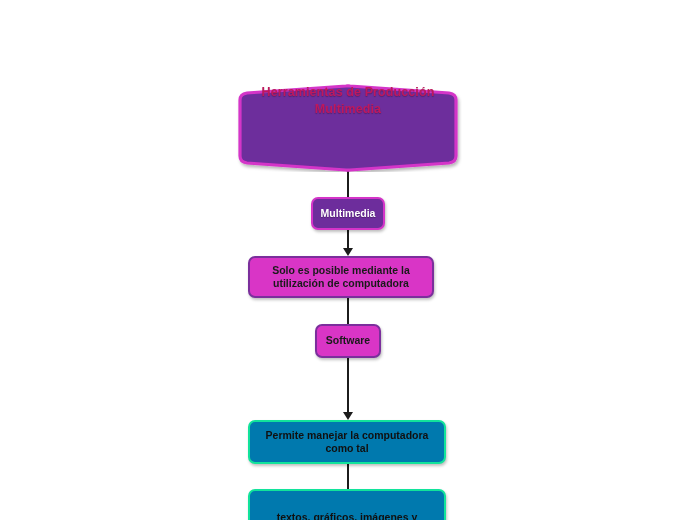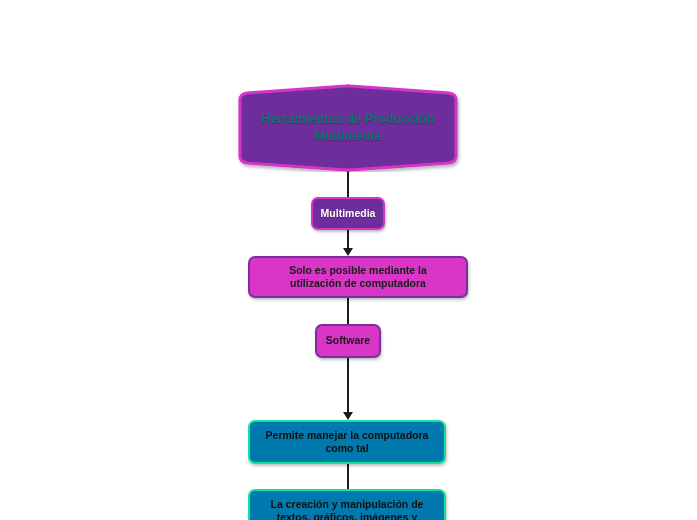--- a/index.html
+++ b/index.html
@@ -42,24 +42,24 @@
   .hex-wrap svg {
     display: block;
   }
   .hex-label {
     position: absolute;
     left: 0;
     top: 0;
     width: 100%;
     height: 100%;
     display: flex;
-    align-items: center;
+    align-items: flex-start;
     justify-content: center;
     text-align: center;
-    color: #0f766e;
+    color: #be185d;
     font-weight: bold;
     font-size: 12.5px;
     line-height: 1.35;
     letter-spacing: 0.1px;
     text-shadow: 0 1px 1px rgba(0,0,0,0.25);
     pointer-events: none;
   }
 
   
   .rect {
@@ -150,38 +150,38 @@
         <span>Herramientas de Producción</span><br>
         <span>Multimedia</span>
       </div>
     </div>
   </div>
 
   <div class="node rect purple" style="left:311px; top:197px; width:74px; height:33px;">
     <span>Multimedia</span>
   </div>
 
-  <div class="node rect magenta" style="left:248px; top:256px; width:220px; height:42px;">
+  <div class="node rect magenta" style="left:248px; top:256px; width:186px; height:42px;">
     <div>
       <span>Solo es posible mediante la</span><br>
       <span>utilización de computadora</span>
     </div>
   </div>
 
   <div class="node rect teal" style="left:248px; top:420px; width:198px; height:44px;">
     <div>
       <span>Permite manejar la computadora</span><br>
       <span>como tal</span>
     </div>
   </div>
 
   <div class="node rect magenta" style="left:315px; top:324px; width:66px; height:34px;">
     <span>Software</span>
   </div>
 
   <div class="node rect teal" style="left:248px; top:489px; width:198px; height:44px;">
     <div>
-      <span>La creación y manipulación de</span><br>
+      <br>
       <span>textos, gráficos, imágenes y</span>
     </div>
   </div>
 
 </div>
 
 </body></html>

